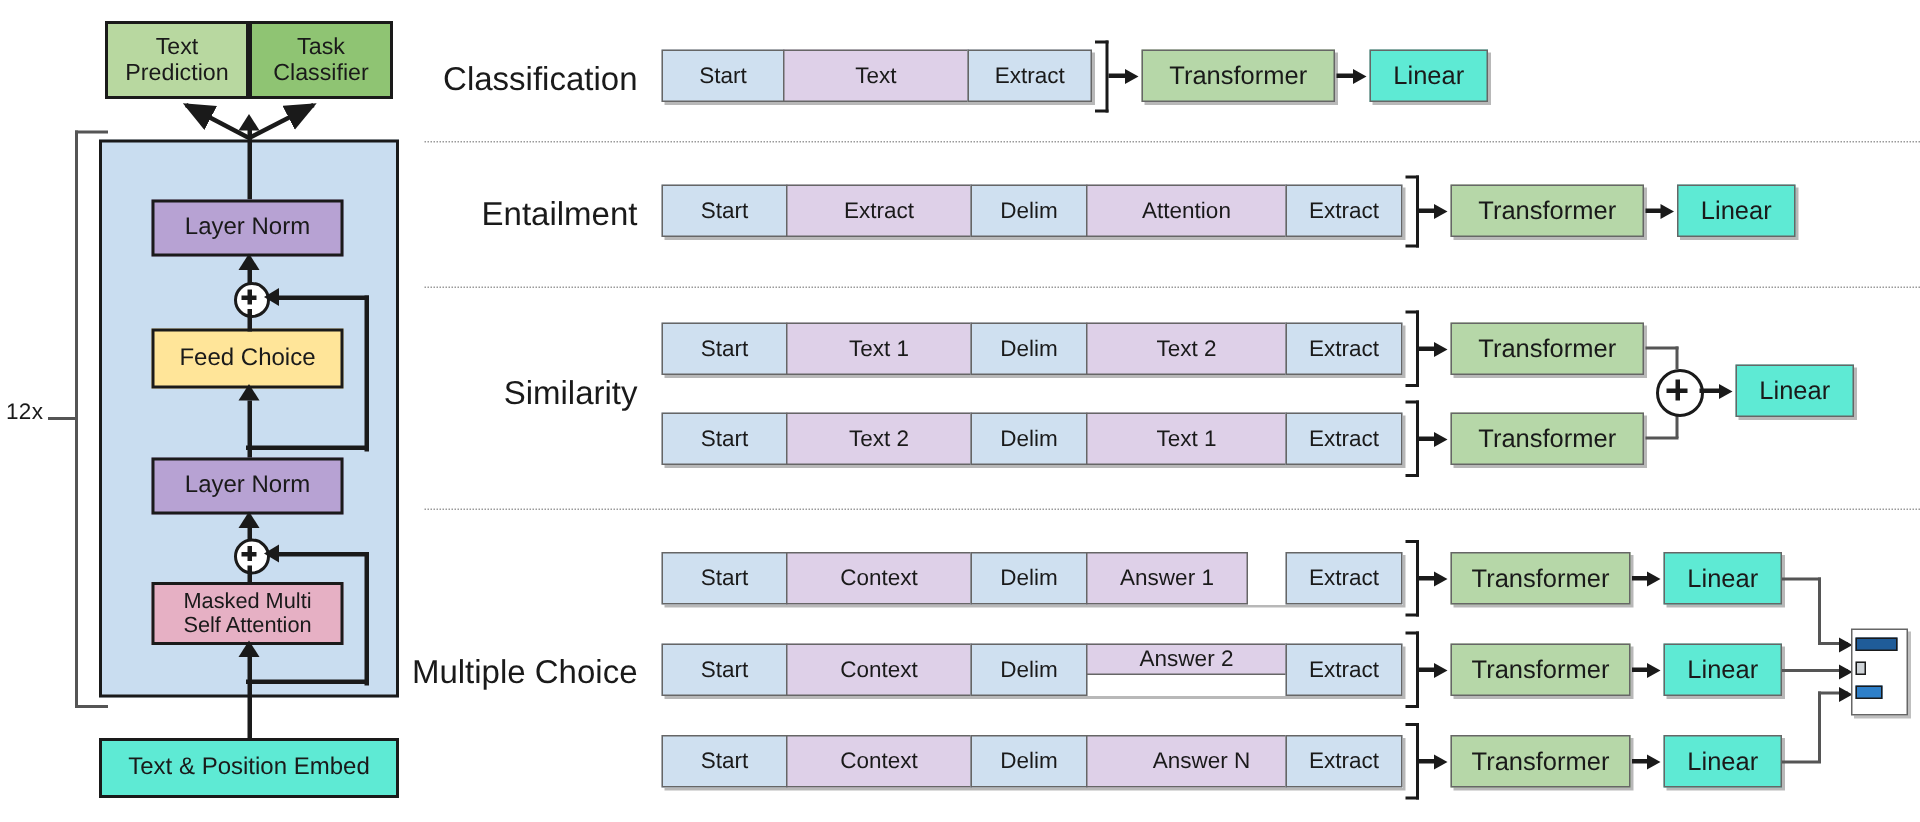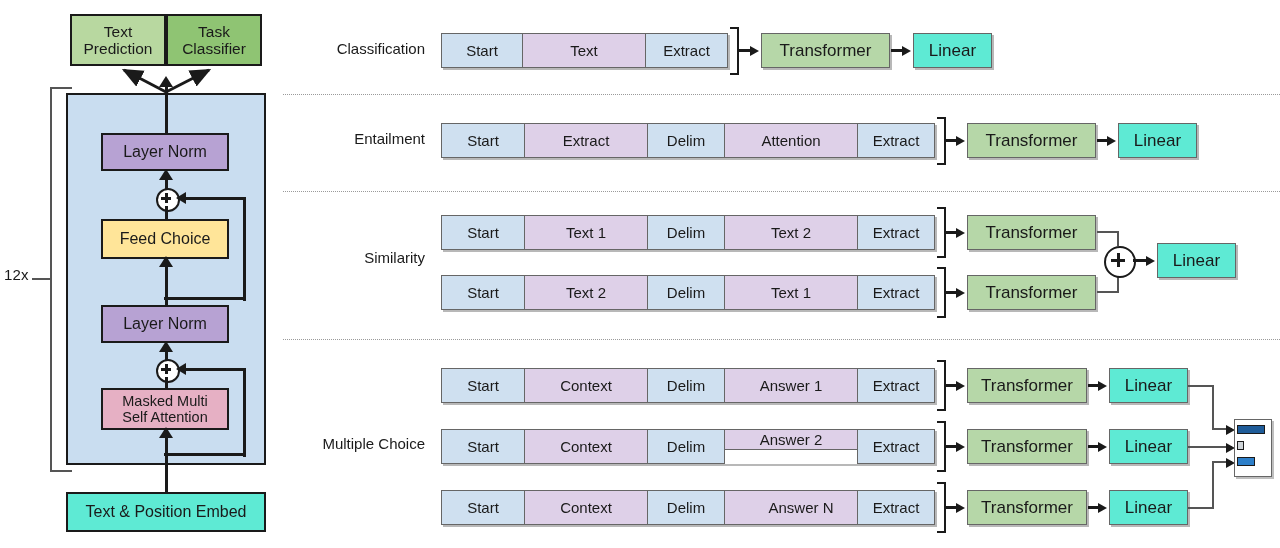--- a/index.html
+++ b/index.html
@@ -30,21 +30,21 @@
              border-bottom:6px solid transparent;border-right:10px solid #1a1a1a;}
   .arrowright{position:absolute;width:0;height:0;border-top:5px solid transparent;
               border-bottom:5px solid transparent;border-left:9px solid #1a1a1a;}
   .plusc{position:absolute;width:20px;height:20px;border-radius:50%;
          border:2px solid #1a1a1a;background:#fff;}
   .plusc:before,.plusc:after{content:"";position:absolute;background:#1a1a1a;}
   .plusc:before{left:3px;top:7px;width:10px;height:2.5px;}
   .plusc:after{top:3px;left:7px;height:10px;width:2.5px;}
 
   
-  .tasklabel{position:absolute;font-size:15px;white-space:nowrap;text-align:right;}
+  .tasklabel{position:absolute;font-size:22px;white-space:nowrap;text-align:right;}
   .dotted{position:absolute;left:283px;width:997px;height:0;
           border-top:1.6px dotted #9a9a9a;}
 
   .seqcell{position:absolute;box-sizing:border-box;border:1.5px solid #666;
            display:flex;align-items:center;justify-content:center;
            font-size:15px;color:#1a1a1a;}
   .seqrow{position:absolute;box-shadow:2px 2px 0 rgba(0,0,0,.28);}
   .c-blue{background:#cfe0f0;}
   .c-purple{background:#ded0e8;}
   .c-green{background:#b6d7a8;text-align:right;}
@@ -254,21 +254,21 @@
   <div class="bigbox c-orange" style="left:1157px;top:243px;width:79px;height:35px;">
     <span>Linear</span>
   </div>
 
   <div class="tasklabel" style="left:180px;top:435px;width:245px;">Multiple Choice</div>
 
   <div class="seqrow" style="left:441px;top:368px;width:494px;height:35px;">
     <div class="seqcell c-blue" style="left:0px;top:0;width:84px;height:35px;">Start</div>
     <div class="seqcell c-purple" style="left:83px;top:0;width:124px;height:35px;">Context</div>
     <div class="seqcell c-blue" style="left:206px;top:0;width:78px;height:35px;">Delim</div>
-    <div class="seqcell c-purple" style="left:283px;top:0;width:134px;height:35px;">Answer 1</div>
+    <div class="seqcell c-purple" style="left:283px;top:0;width:108px;height:35px;">Answer 1</div>
     <div class="seqcell c-blue" style="left:416px;top:0;width:78px;height:35px;">Extract</div>
   </div>
 
   <div class="seqrow" style="left:441px;top:429px;width:494px;height:35px;">
     <div class="seqcell c-blue" style="left:0px;top:0;width:84px;height:35px;">Start</div>
     <div class="seqcell c-purple" style="left:83px;top:0;width:124px;height:35px;">Context</div>
     <div class="seqcell c-blue" style="left:206px;top:0;width:78px;height:35px;">Delim</div>
     <div class="seqcell c-purple" style="left:283px;top:0;width:134px;height:21px;">Answer 2</div>
     <div class="seqcell c-blue" style="left:416px;top:0;width:78px;height:35px;">Extract</div>
   </div>

